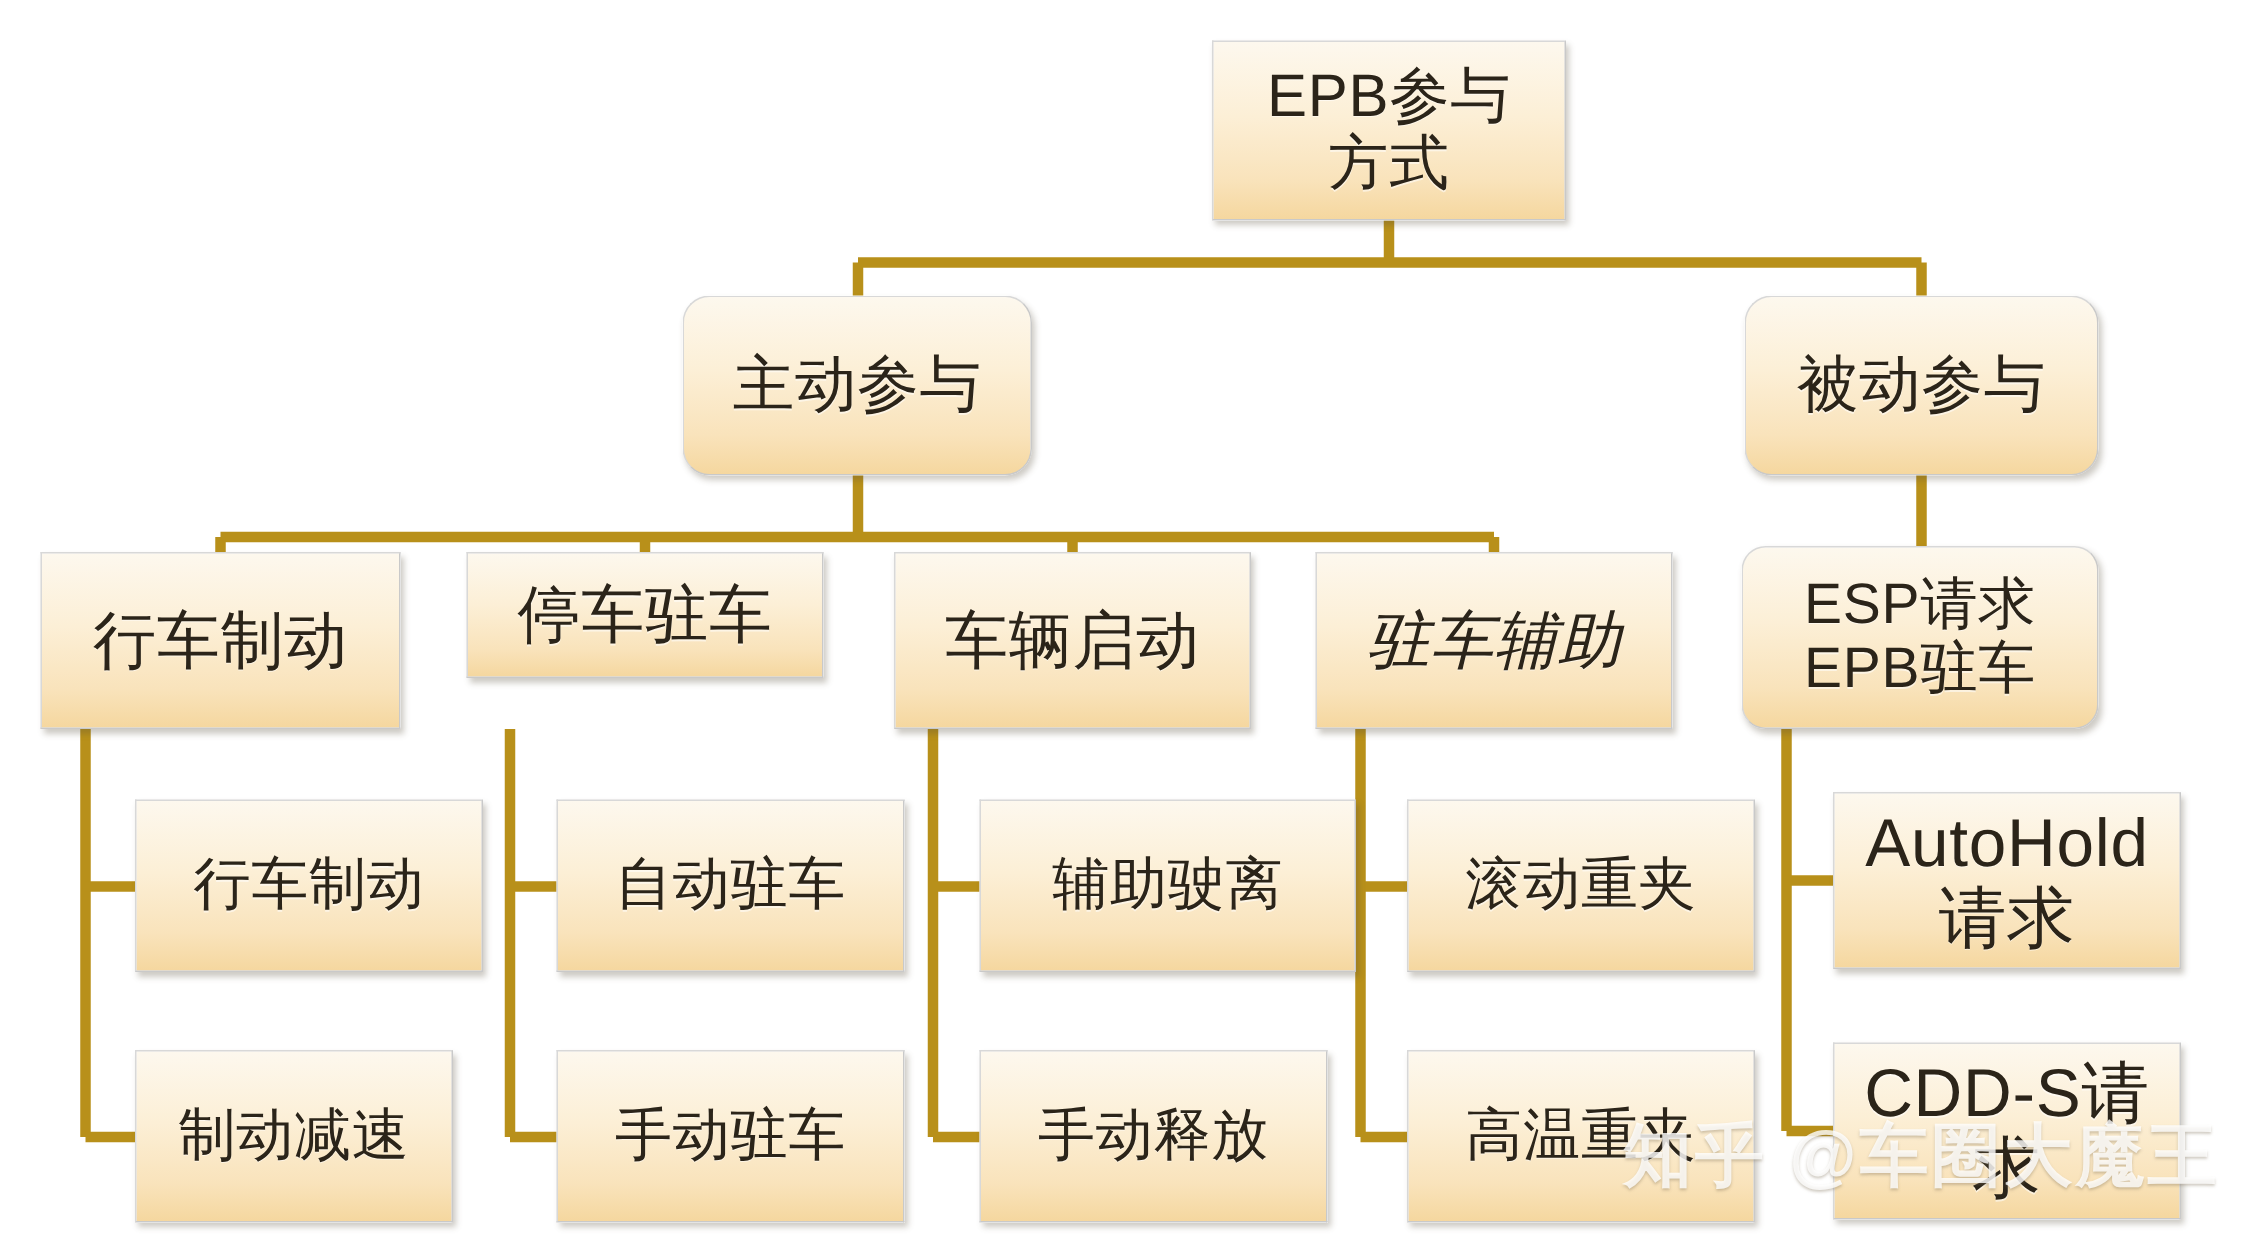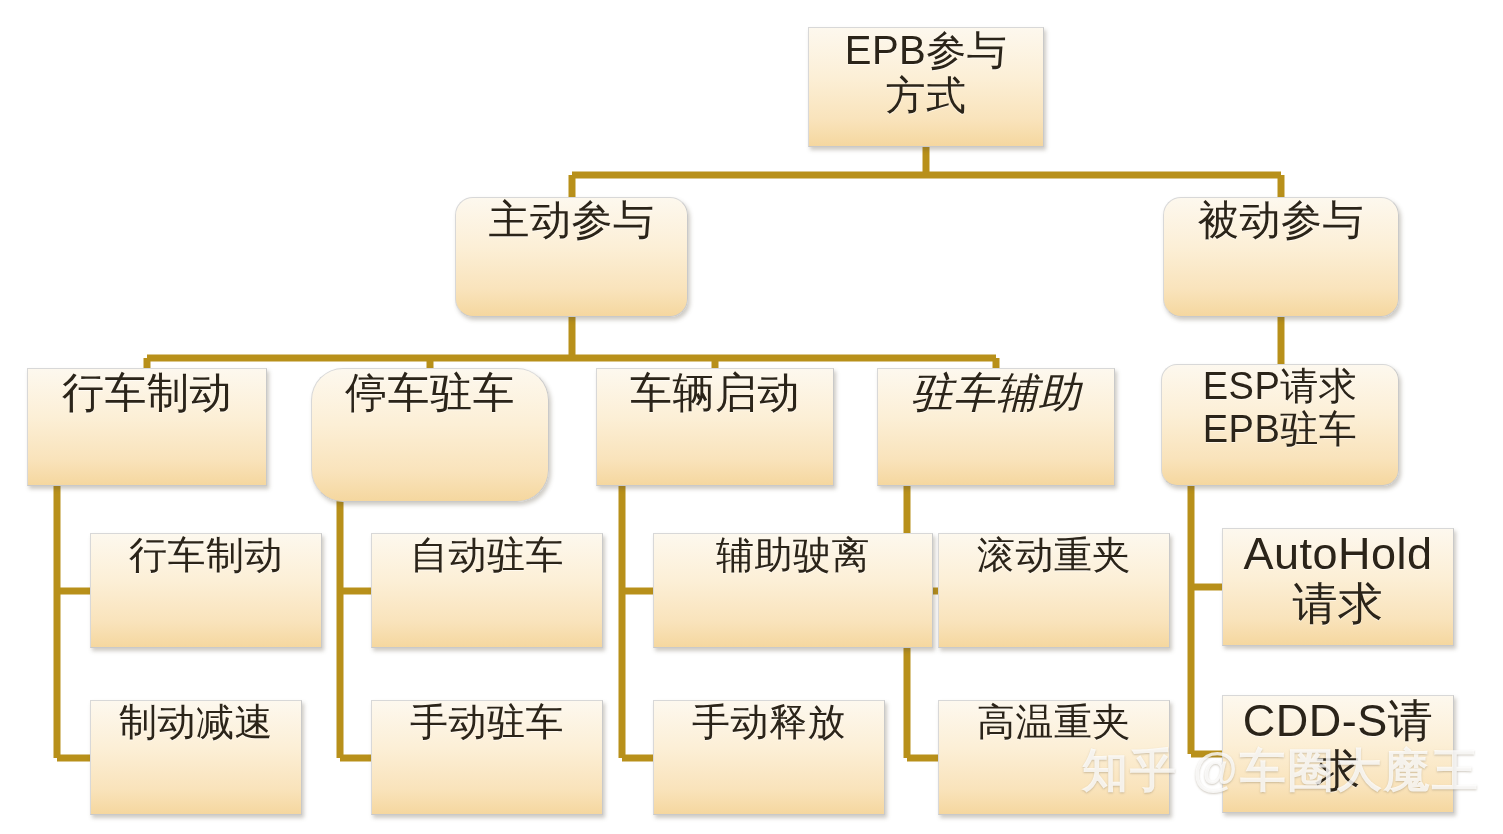--- a/index.html
+++ b/index.html
@@ -18,20 +18,21 @@
   
   .node{
     position:absolute;
     box-sizing:border-box;
     background:linear-gradient(to bottom,#fdf8ee 0%,#fcefd6 42%,#f9e3bb 78%,#f5d79f 100%);
     border:1px solid #c9c9c9;
     border-top-color:#d8d8d8;
     border-left-color:#d8d8d8;
     box-shadow:2px 3px 4px rgba(90,80,60,.30);
     display:flex;
+    align-items:center;
     justify-content:center;
     text-align:center;
     color:#2b2419;
     line-height:1.12;
     white-space:pre-line;
     letter-spacing:.5px;
     text-shadow:0 1px 0 rgba(255,255,255,.55);
   }
   .node span{display:block;width:100%;padding:0 4px;}
 
@@ -109,21 +110,21 @@
   <div class="node lv1" style="left:455px;top:197px;width:233px;height:120px;">
     <span>主动参与</span>
   </div>
   <div class="node lv1" style="left:1163px;top:197px;width:236px;height:120px;">
     <span>被动参与</span>
   </div>
 
   <div class="node lv2" style="left:27px;top:368px;width:240px;height:118px;">
     <span>行车制动</span>
   </div>
-  <div class="node lv2" style="left:311px;top:368px;width:238px;height:134px;border-radius:32px;">
+  <div class="node lv2" style="left:311px;top:368px;width:238px;height:84px;">
     <span>停车驻车</span>
   </div>
   <div class="node lv2" style="left:596px;top:368px;width:238px;height:118px;">
     <span>车辆启动</span>
   </div>
   <div class="node lv2" style="left:877px;top:368px;width:238px;height:118px;font-style:italic;">
     <span>驻车辅助</span>
   </div>
   <div class="node lv2 two-line" style="left:1161px;top:364px;width:238px;height:122px;">
     <span>ESP请求
@@ -137,21 +138,21 @@
     <span>制动减速</span>
   </div>
 
   <div class="node lv3" style="left:371px;top:533px;width:232px;height:115px;">
     <span>自动驻车</span>
   </div>
   <div class="node lv3" style="left:371px;top:700px;width:232px;height:115px;">
     <span>手动驻车</span>
   </div>
 
-  <div class="node lv3" style="left:653px;top:533px;width:280px;height:115px;">
+  <div class="node lv3" style="left:653px;top:533px;width:251px;height:115px;">
     <span>辅助驶离</span>
   </div>
   <div class="node lv3" style="left:653px;top:700px;width:232px;height:115px;">
     <span>手动释放</span>
   </div>
 
   <div class="node lv3" style="left:938px;top:533px;width:232px;height:115px;">
     <span>滚动重夹</span>
   </div>
   <div class="node lv3" style="left:938px;top:700px;width:232px;height:115px;">

